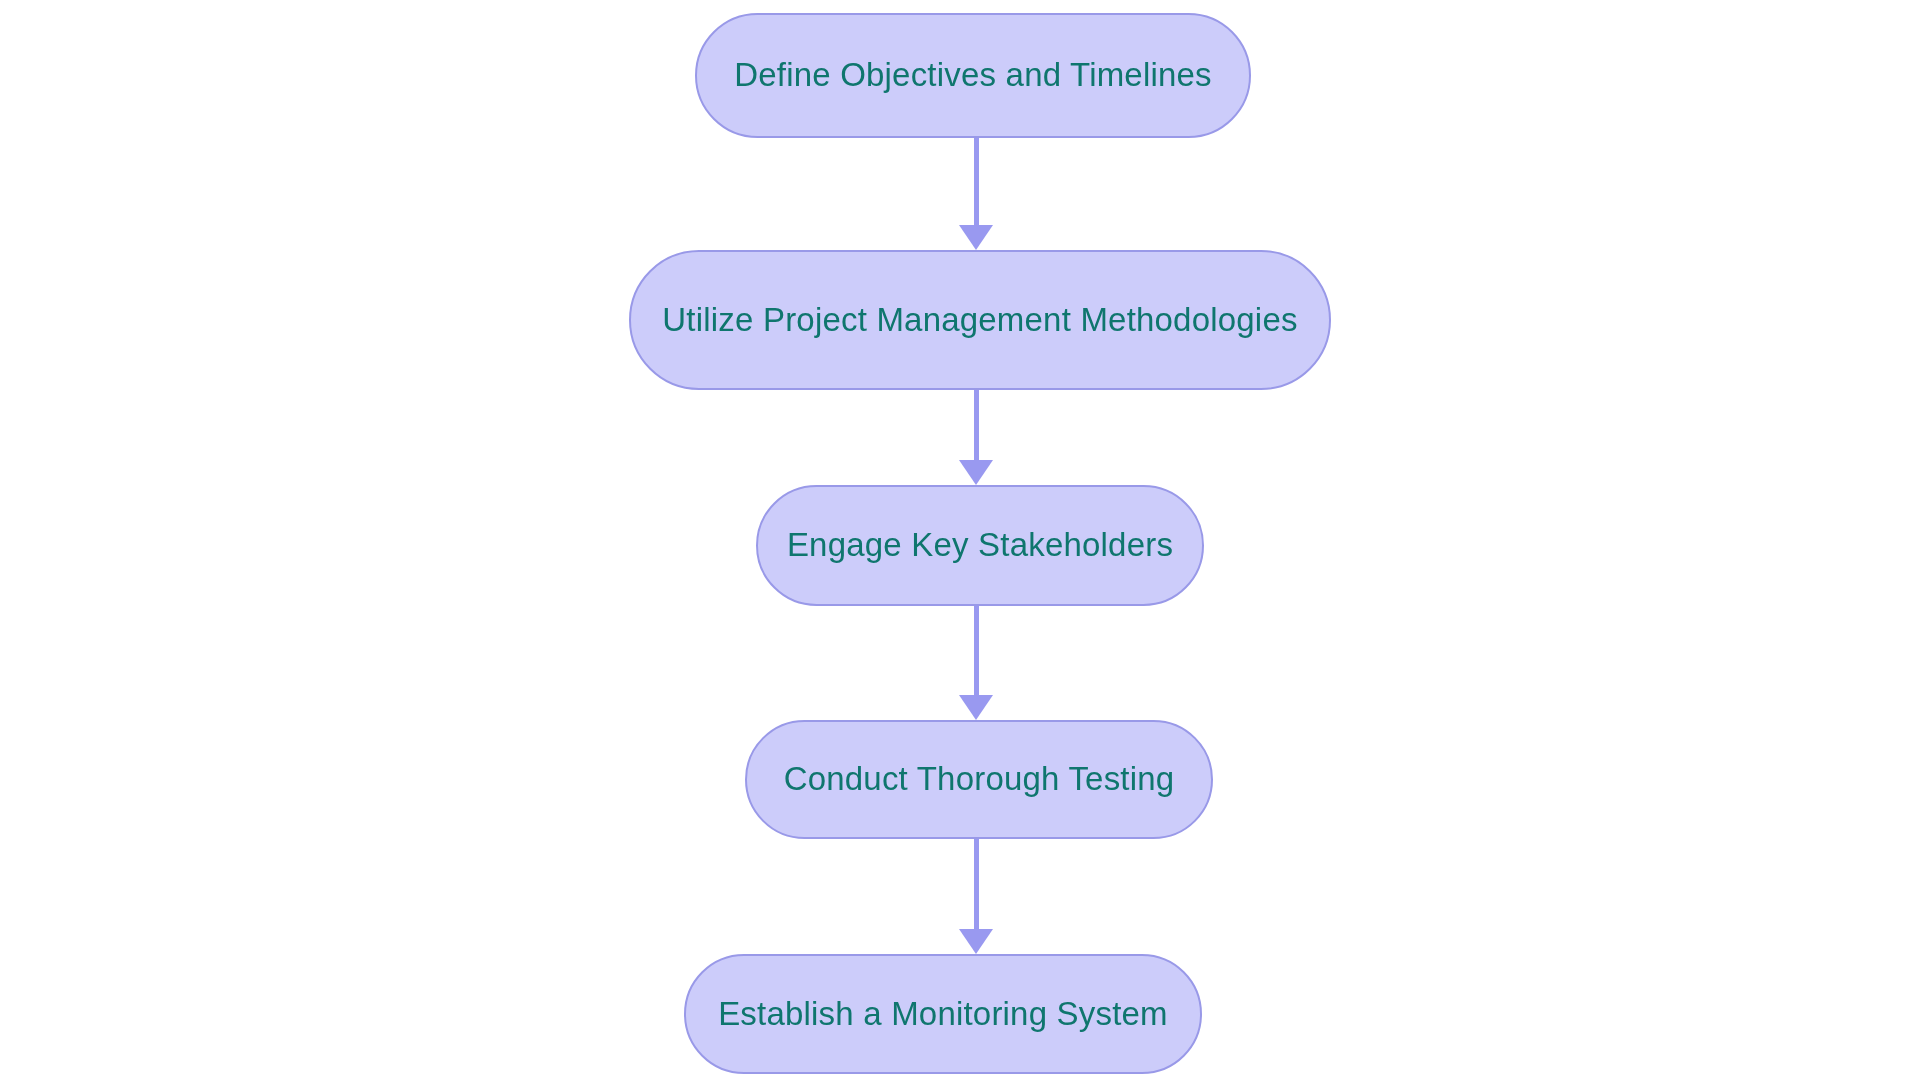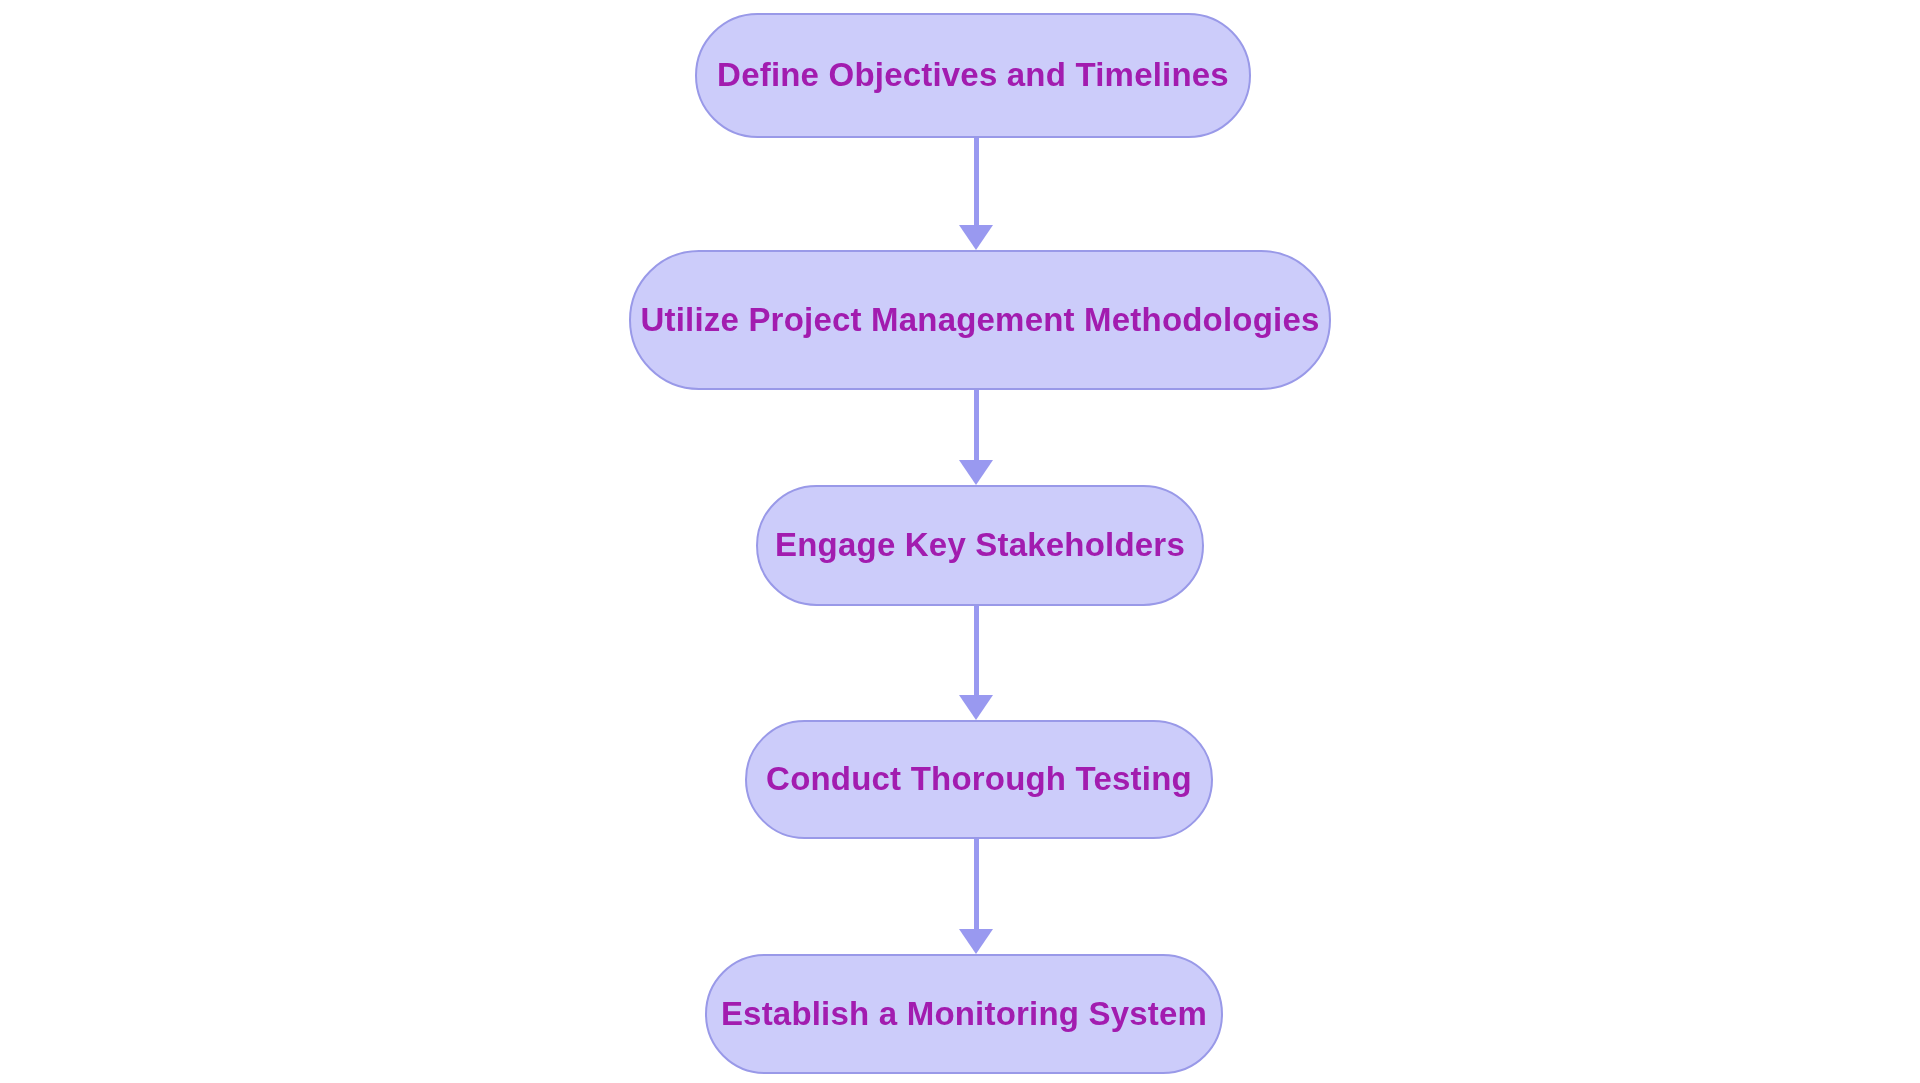--- a/index.html
+++ b/index.html
@@ -24,24 +24,24 @@
     box-sizing: border-box;
     background: #ccccfa;
     border: 2px solid #9999e8;
     border-radius: 999px;
     display: flex;
     align-items: center;
     justify-content: center;
     text-align: center;
   }
   .node-label {
-    color: #a21caf;
+    color: #0f766e;
     font-family: "Liberation Sans", sans-serif;
     font-size: 33px;
-    font-weight: 700;
+    font-weight: 400;
     letter-spacing: 0.2px;
     line-height: 1.1;
     white-space: nowrap;
     padding: 0 18px;
   }
   .connector {
     position: absolute;
     pointer-events: none;
   }
   .connector-line {
@@ -91,17 +91,17 @@
   </div>
 
   <div class="node" style="left:745px; top:720px; width:468px; height:119px;">
     <span class="node-label">Conduct Thorough Testing</span>
   </div>
 
   <div class="node" style="left:756px; top:485px; width:448px; height:121px;">
     <span class="node-label">Engage Key Stakeholders</span>
   </div>
 
-  <div class="node" style="left:705px; top:954px; width:518px; height:120px;">
+  <div class="node" style="left:684px; top:954px; width:518px; height:120px;">
     <span class="node-label">Establish a Monitoring System</span>
   </div>
 
 </div>
 
 </body></html>

